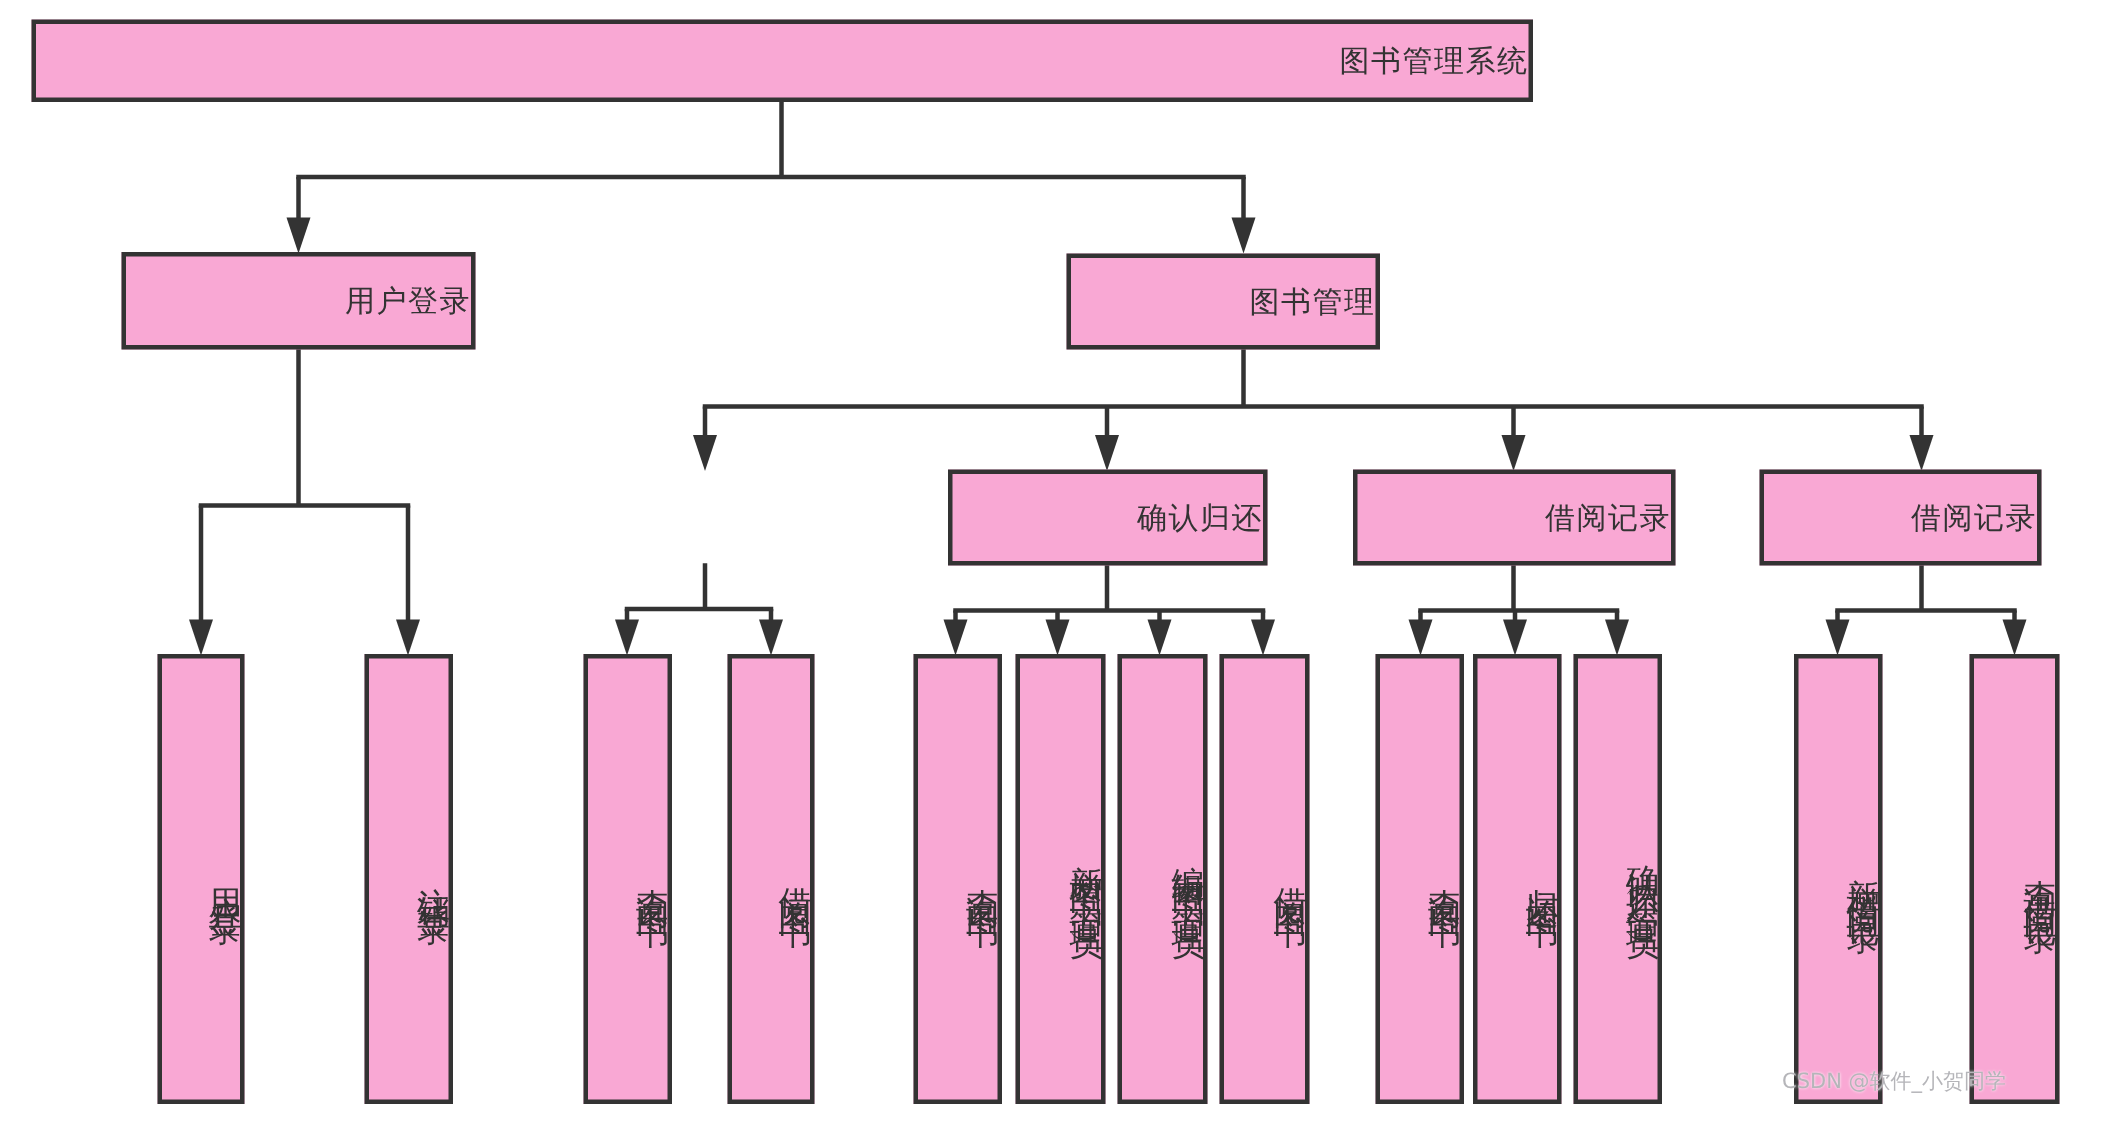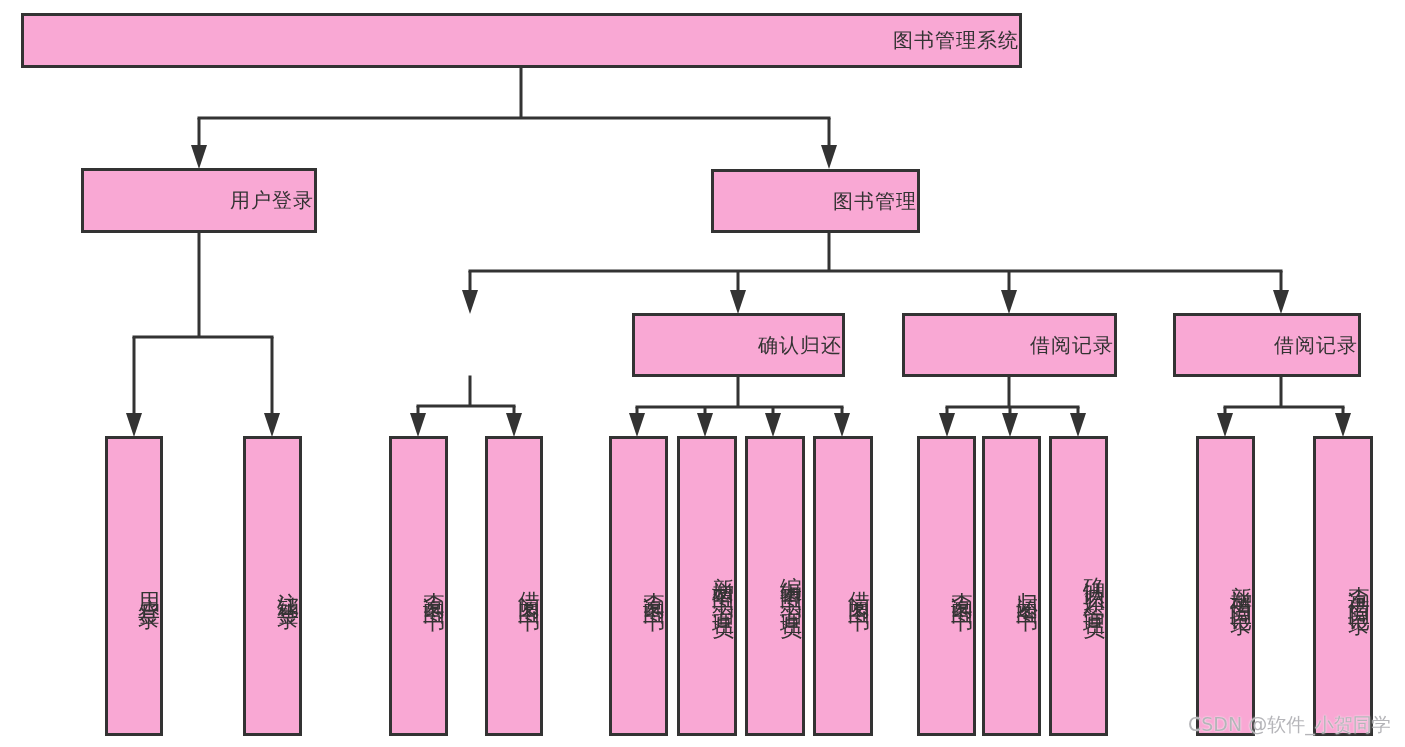--- a/index.html
+++ b/index.html
@@ -36,21 +36,21 @@
     writing-mode:vertical-rl;
     text-orientation:upright;
     font-size:22px;
     letter-spacing:6px;
     line-height:1;
   }
   .watermark{
     position:absolute;
     left:1188px;
     top:712px;
-    font-size:19px;
+    font-size:14px;
     color:var(--wm);
     white-space:nowrap;
     text-shadow:0 0 2px #ffffff;
   }
 </style>
 </head>
 <body>
 
 <div id="canvas">
 

